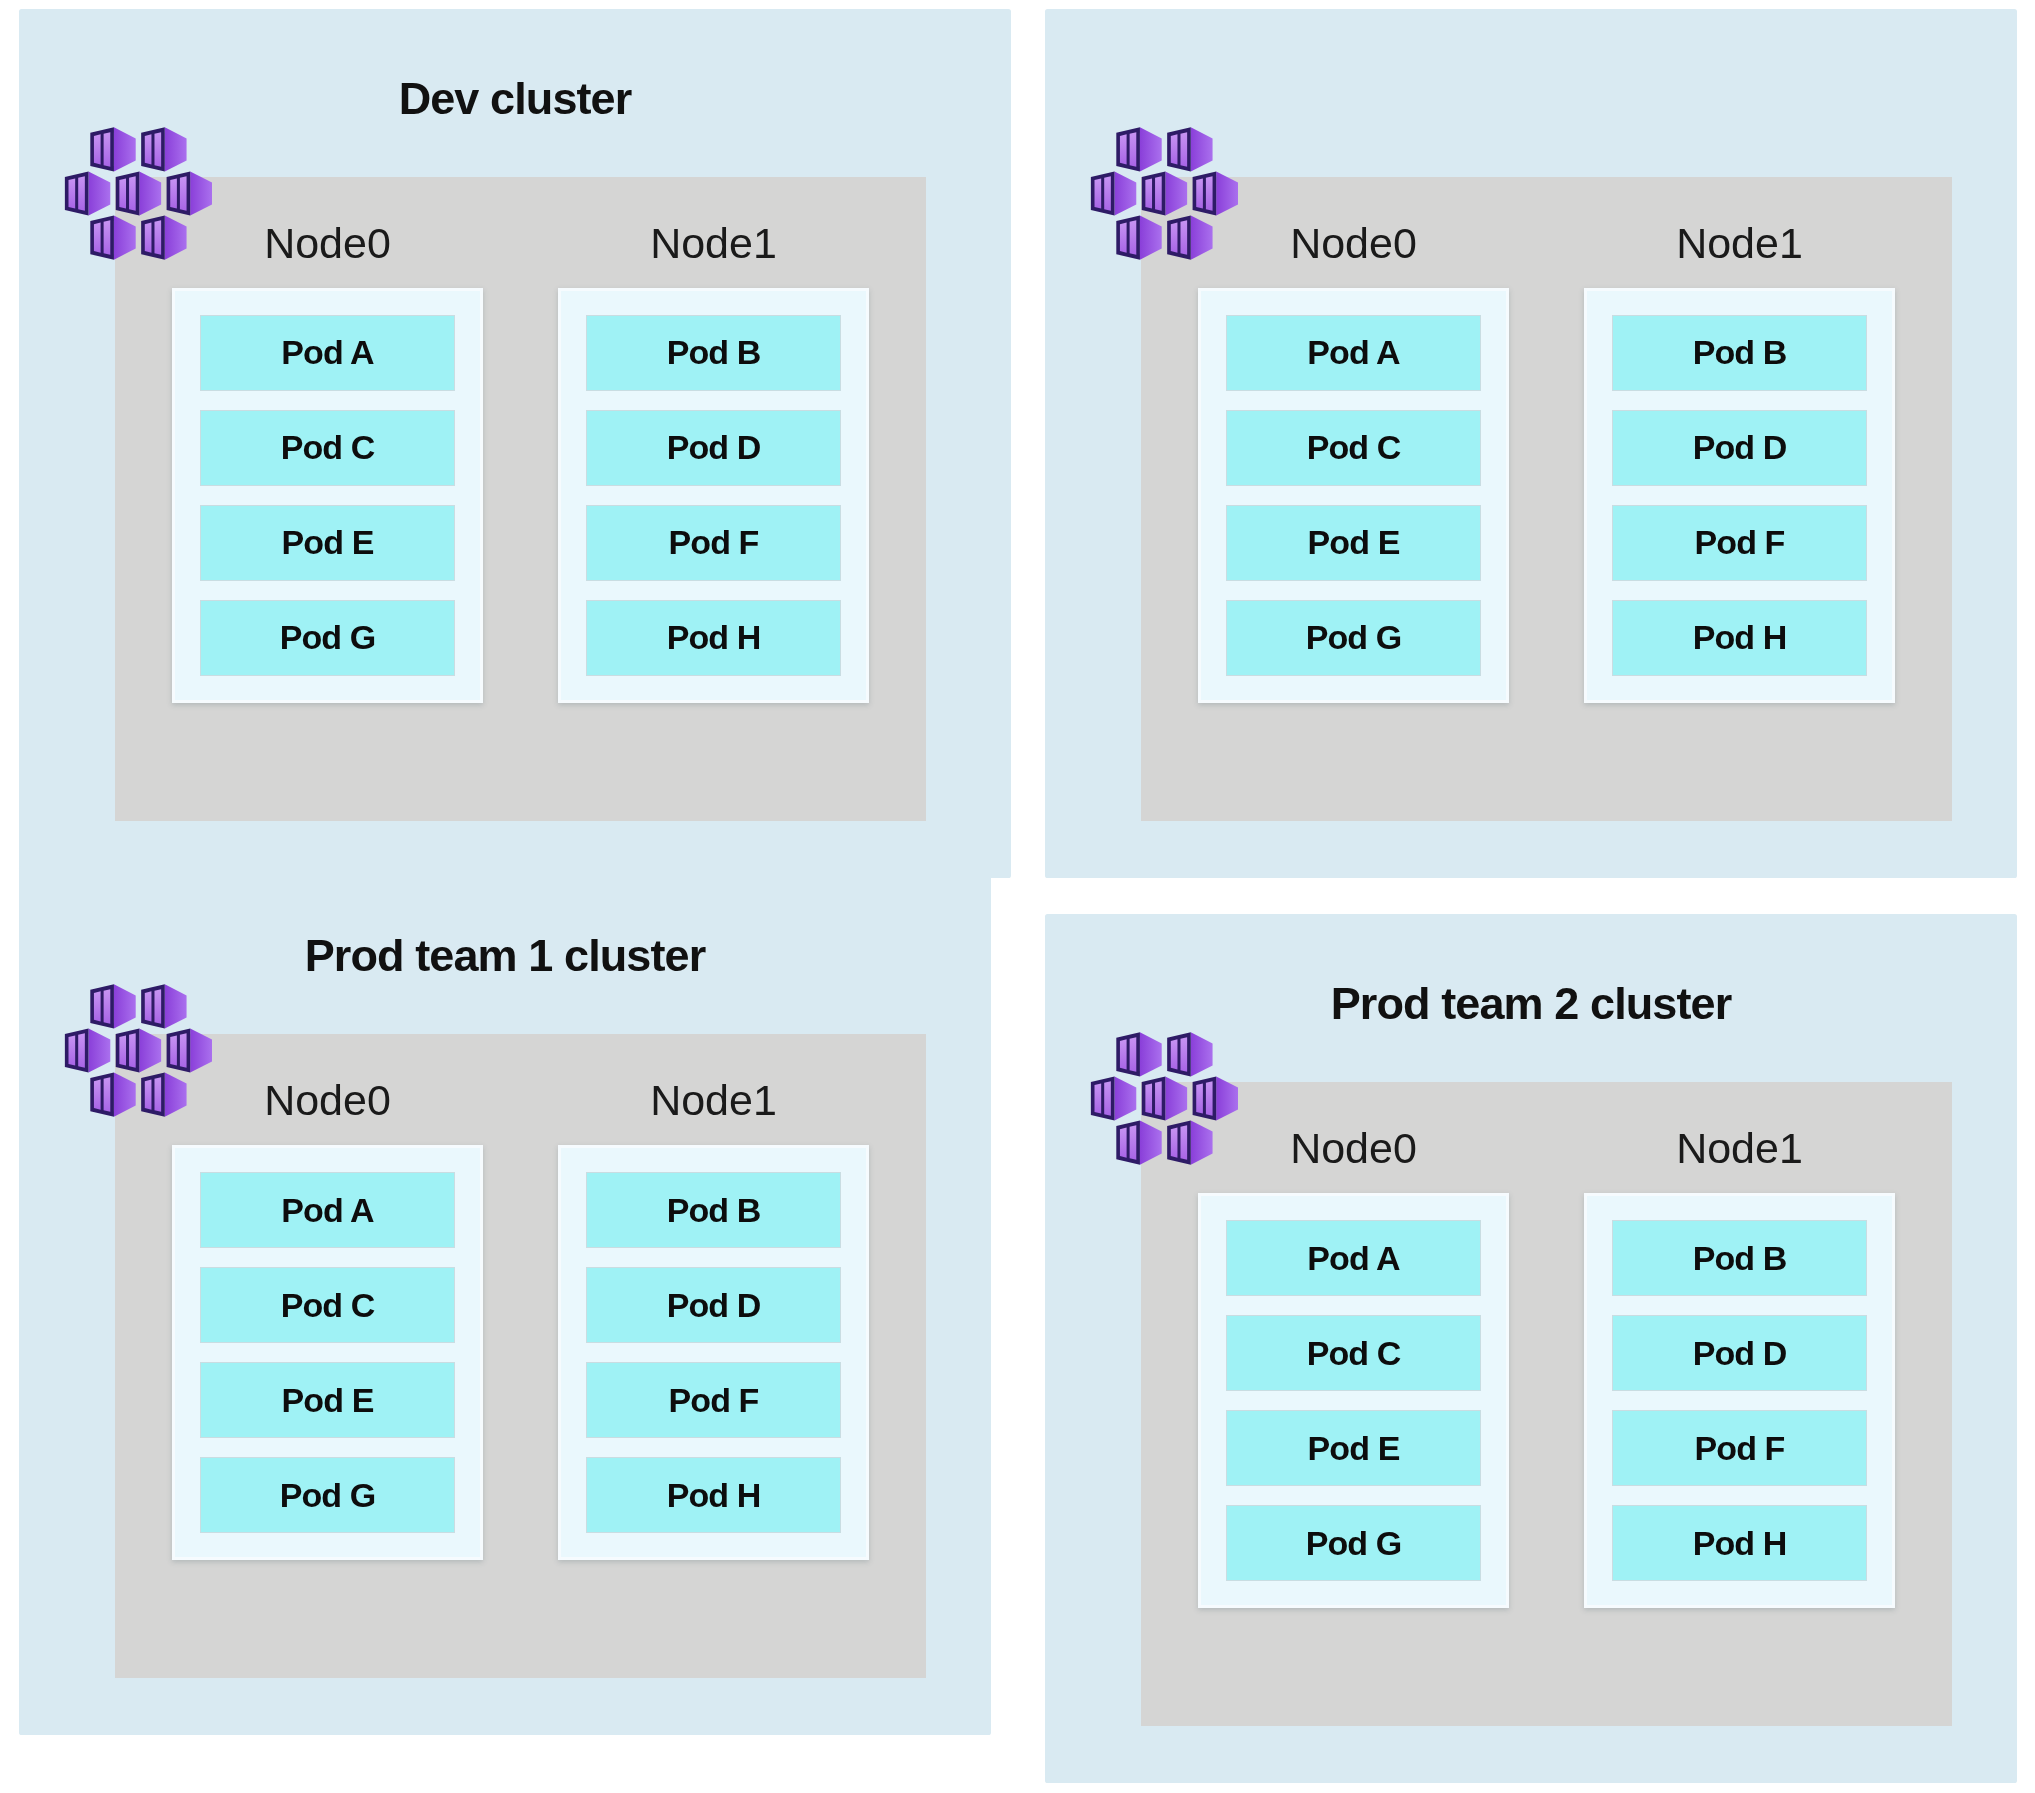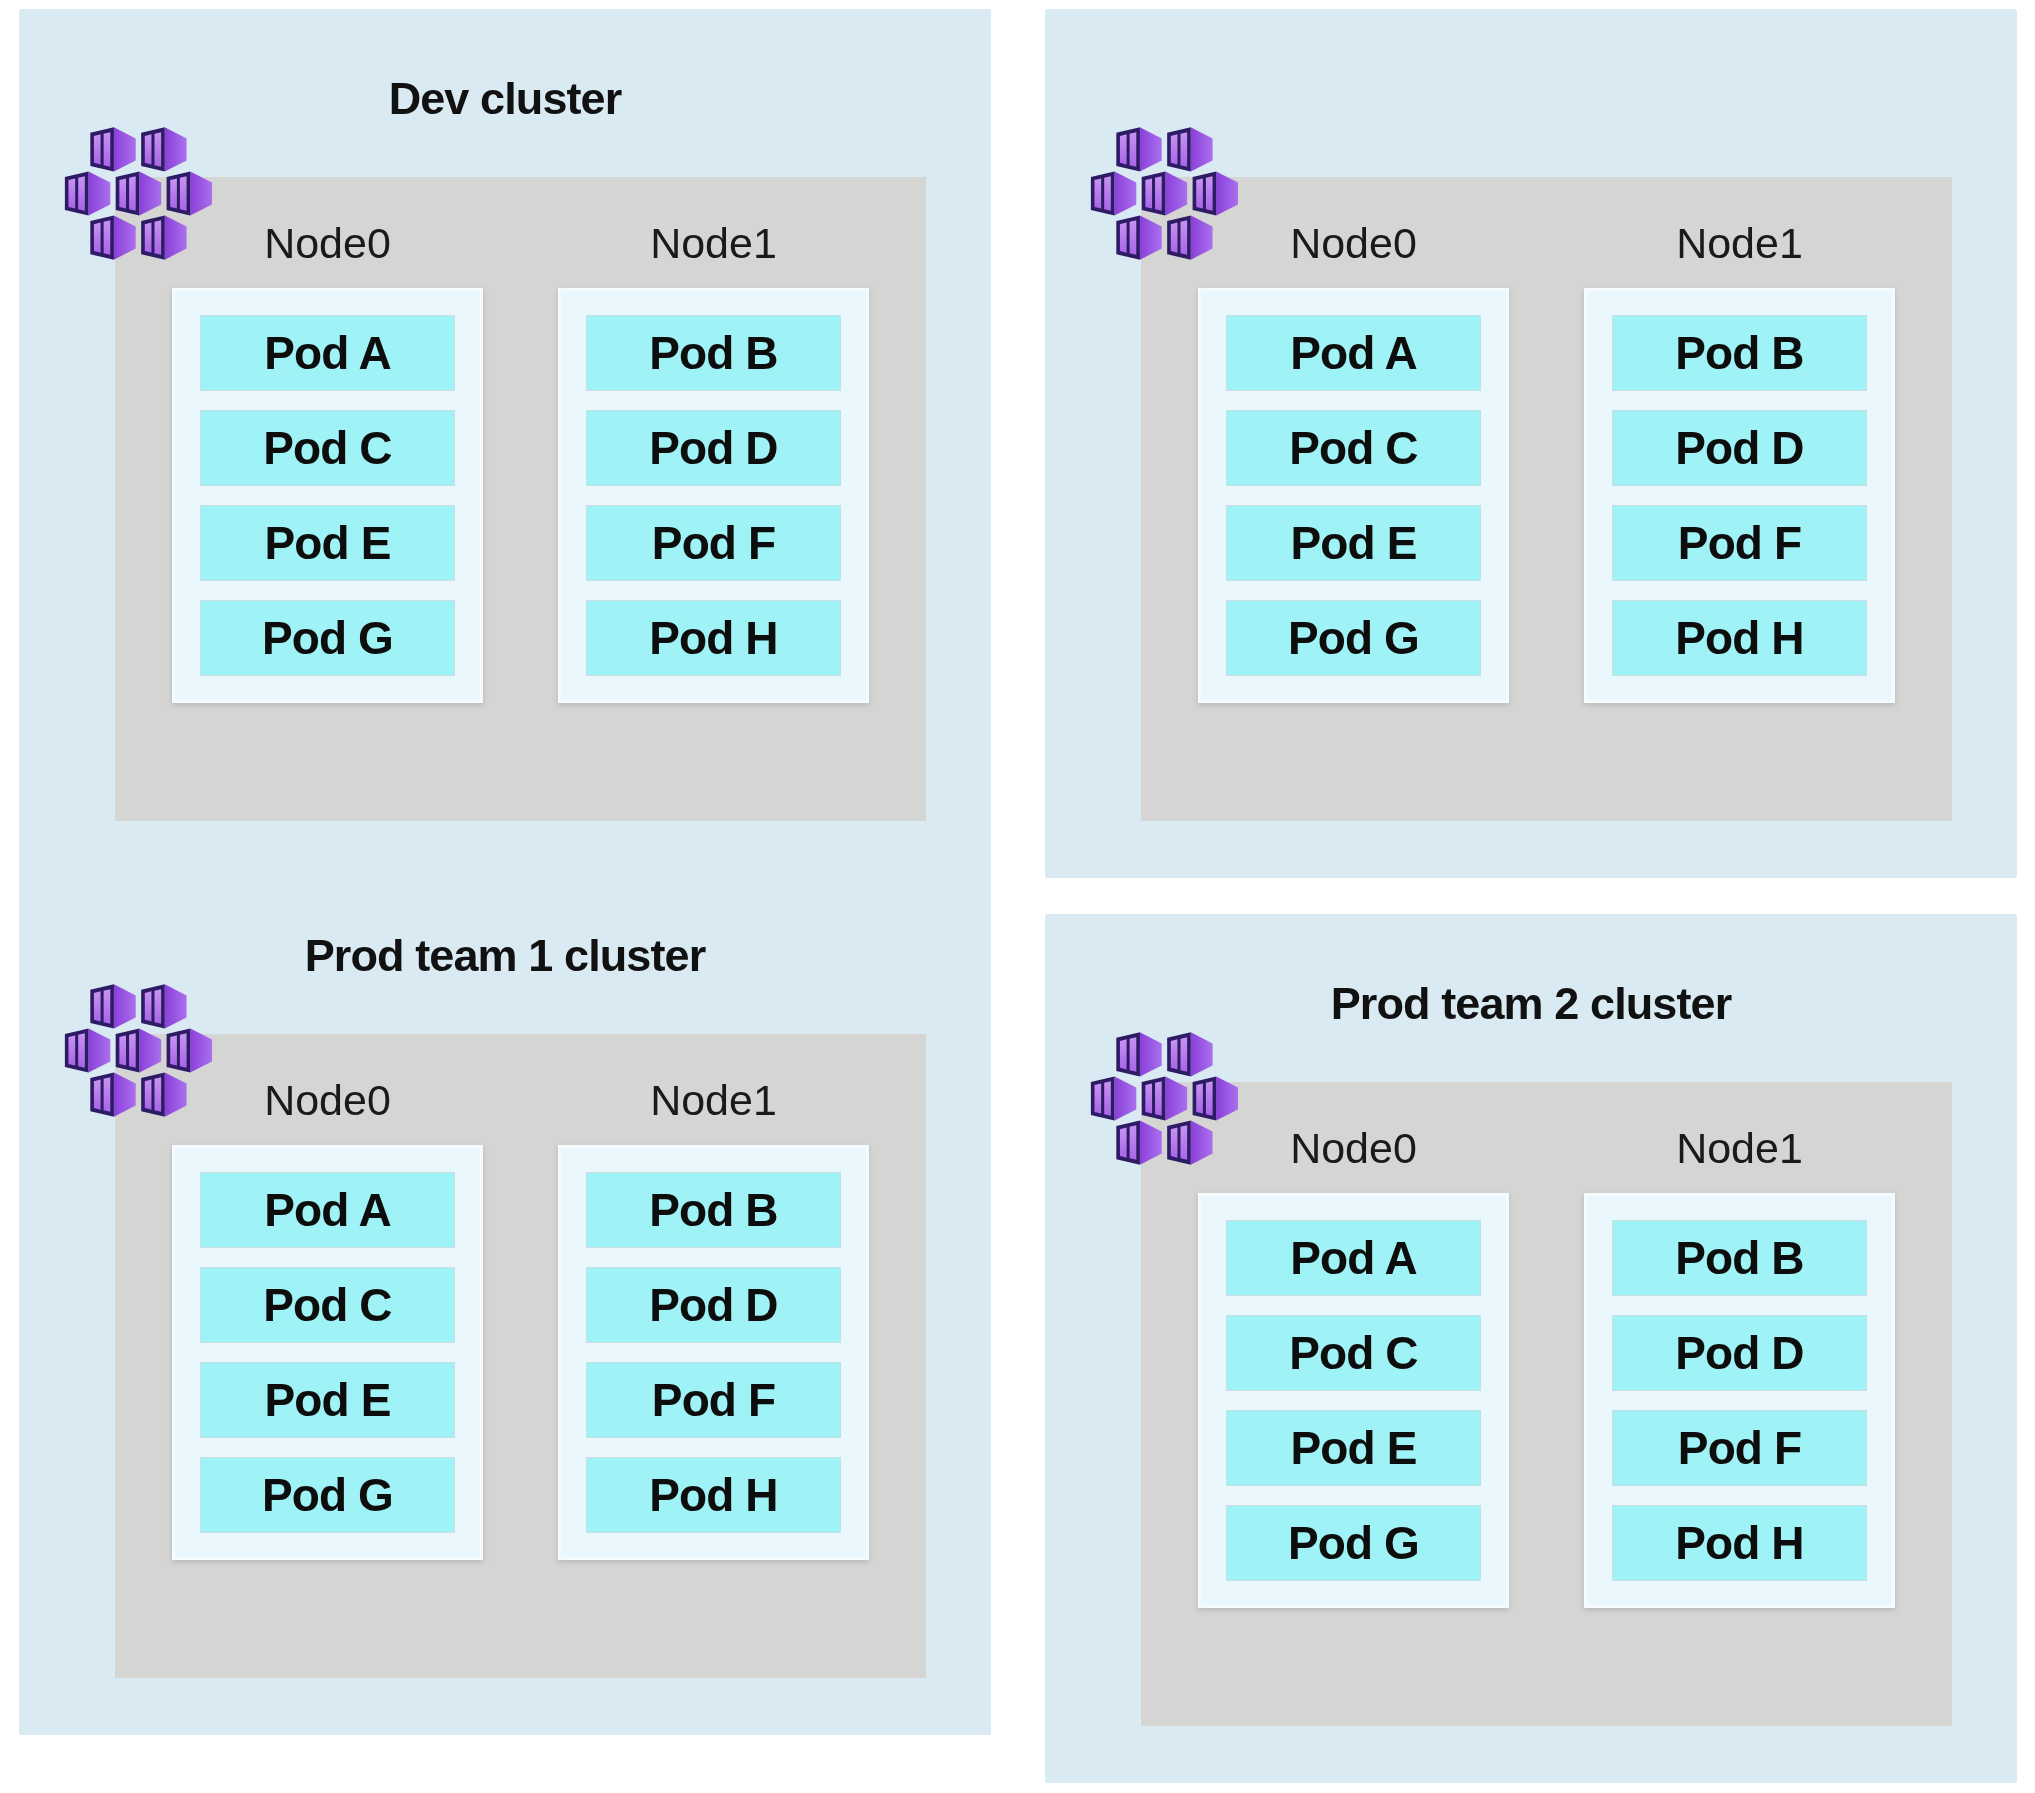--- a/index.html
+++ b/index.html
@@ -15,21 +15,21 @@
     background: #ffffff;
     overflow: hidden;
   }
   .cluster-card {
     position: absolute;
     width: 972px;
     height: 869px;
     background: #d9eaf2;
     border-radius: 2.6px;
   }
-  #canvas > section:nth-of-type(1) { left: 19px;   top: 8.7px; }
+  #canvas > section:nth-of-type(1) { left: 19px;   top: 8.7px; padding-left: 20px; }
   #canvas > section:nth-of-type(2) { left: 1045px; top: 8.7px; }
   #canvas > section:nth-of-type(3) { left: 19px;   top: 866px; }
   #canvas > section:nth-of-type(4) { left: 1045px; top: 914px; }
 
   .cluster-title {
     position: absolute;
     top: 64px;
     left: 0;
     right: 0;
     margin: 0;
@@ -89,21 +89,21 @@
   }
   .pod {
     width: 255px;
     height: 76px;
     box-sizing: border-box;
     background: #9ff2f5;
     border: 1.7px solid #c9dde2;
     display: flex;
     align-items: center;
     justify-content: center;
-    font-size: 46px;
+    font-size: 34px;
     font-weight: bold;
     color: #0d0d0d;
     letter-spacing: -0.9px;
   }
   .svg-defs {
     position: absolute;
     width: 0;
     height: 0;
   }
 </style>

